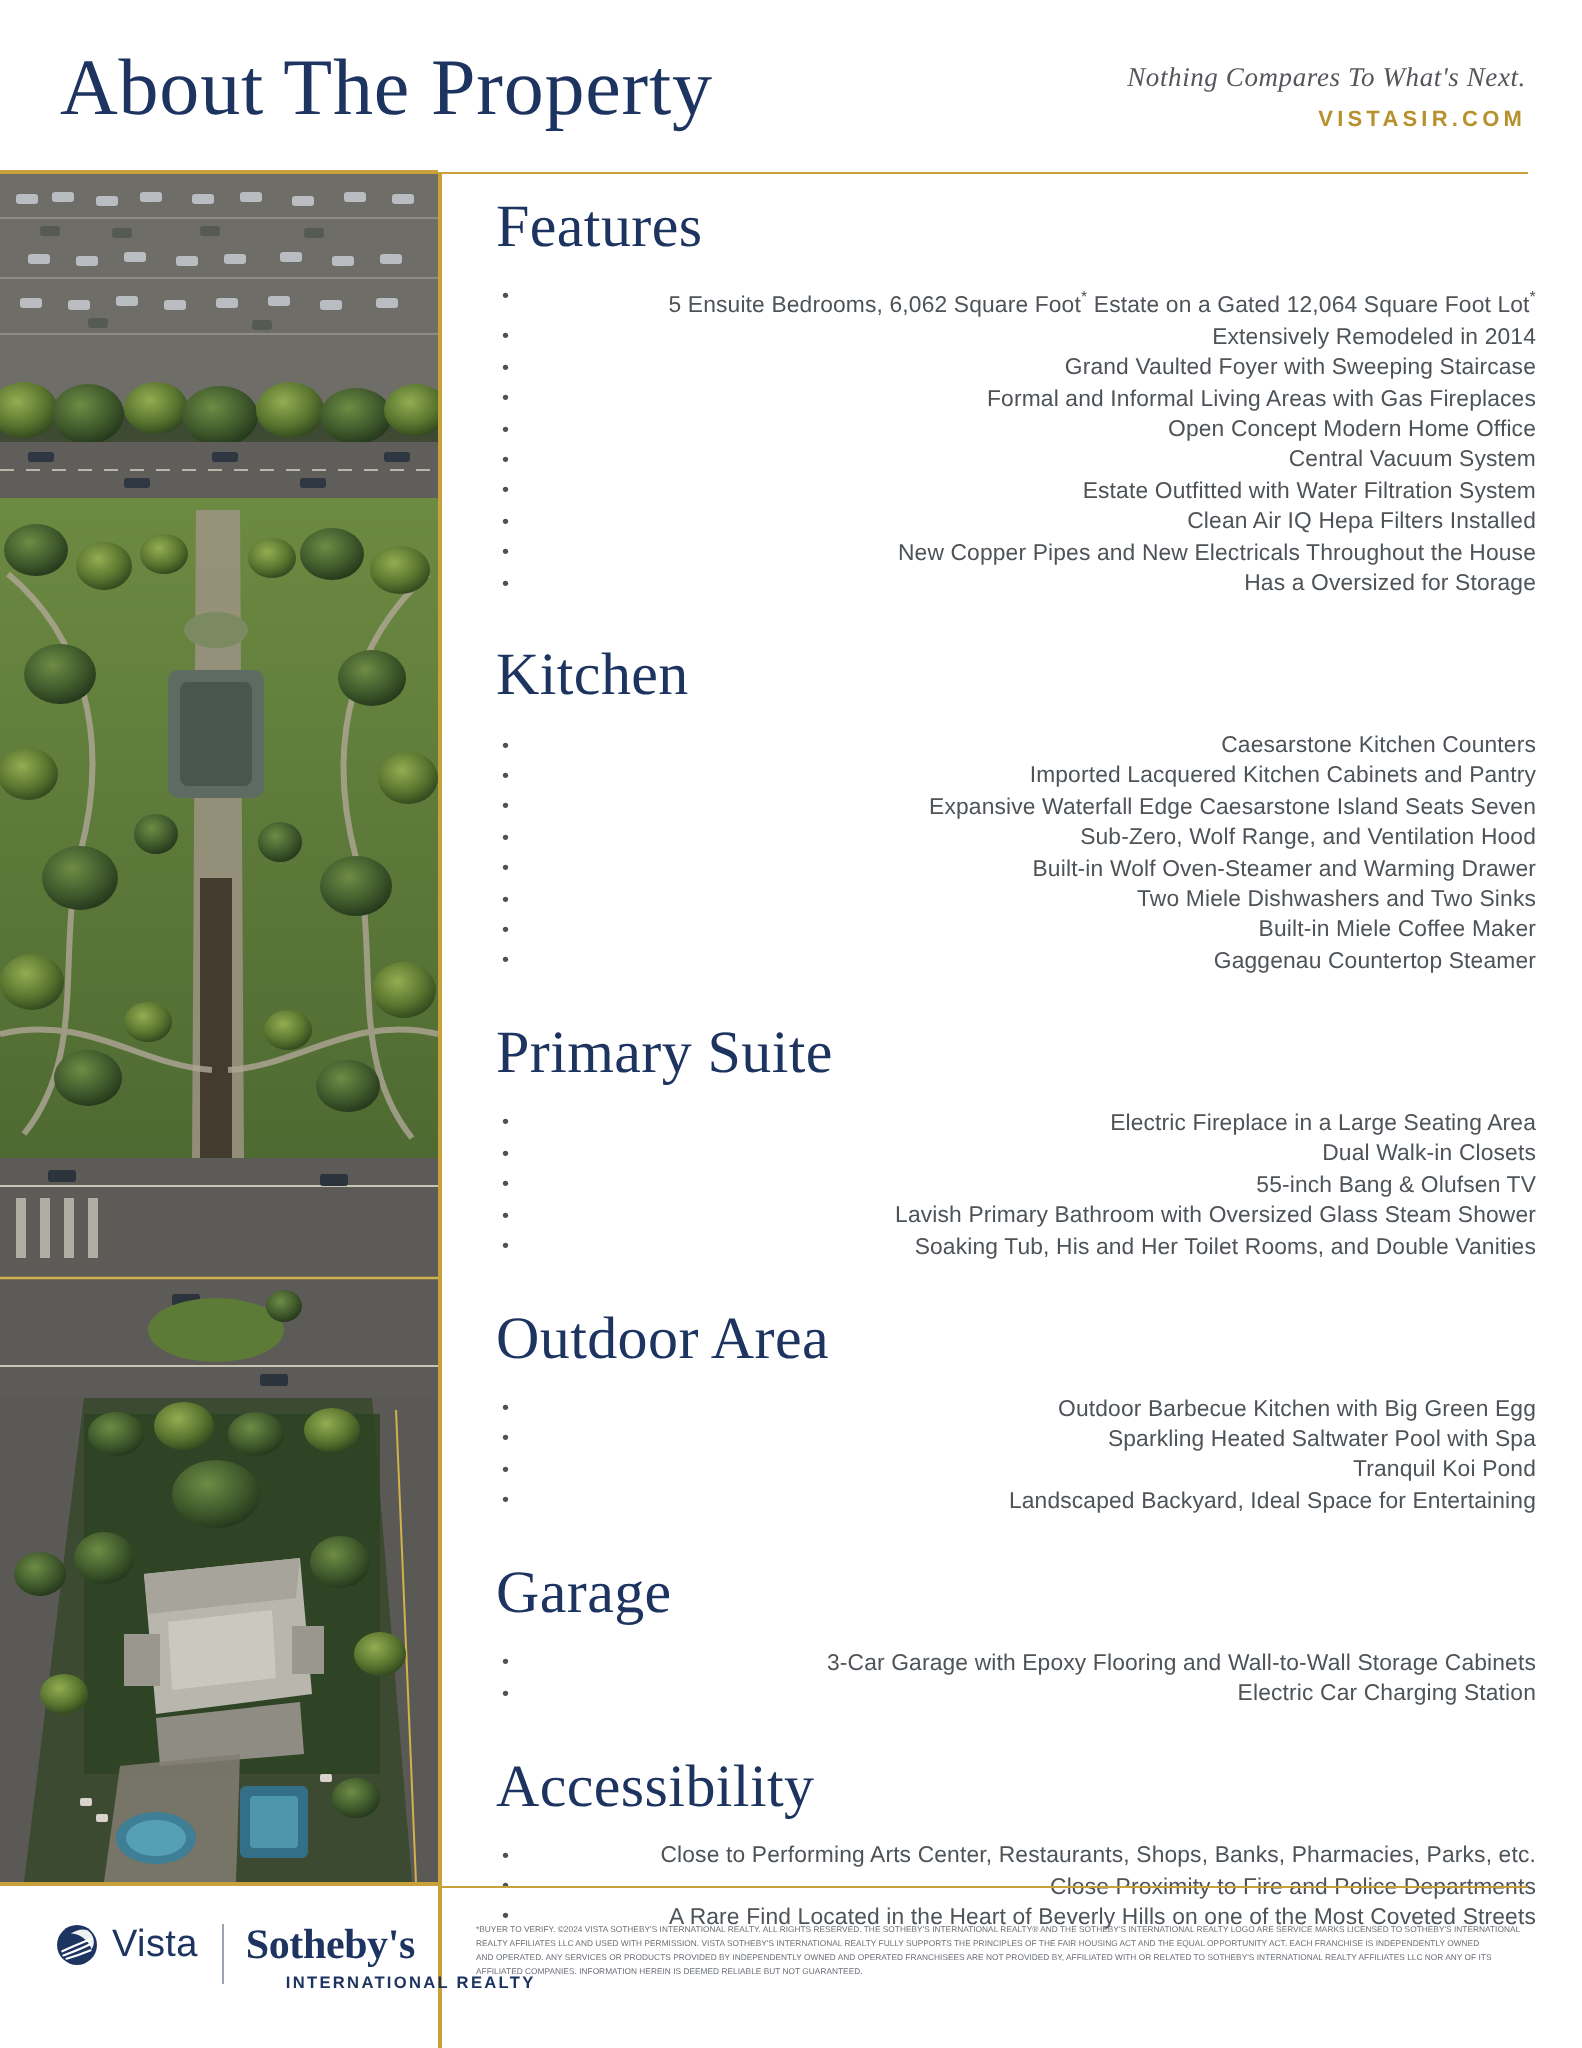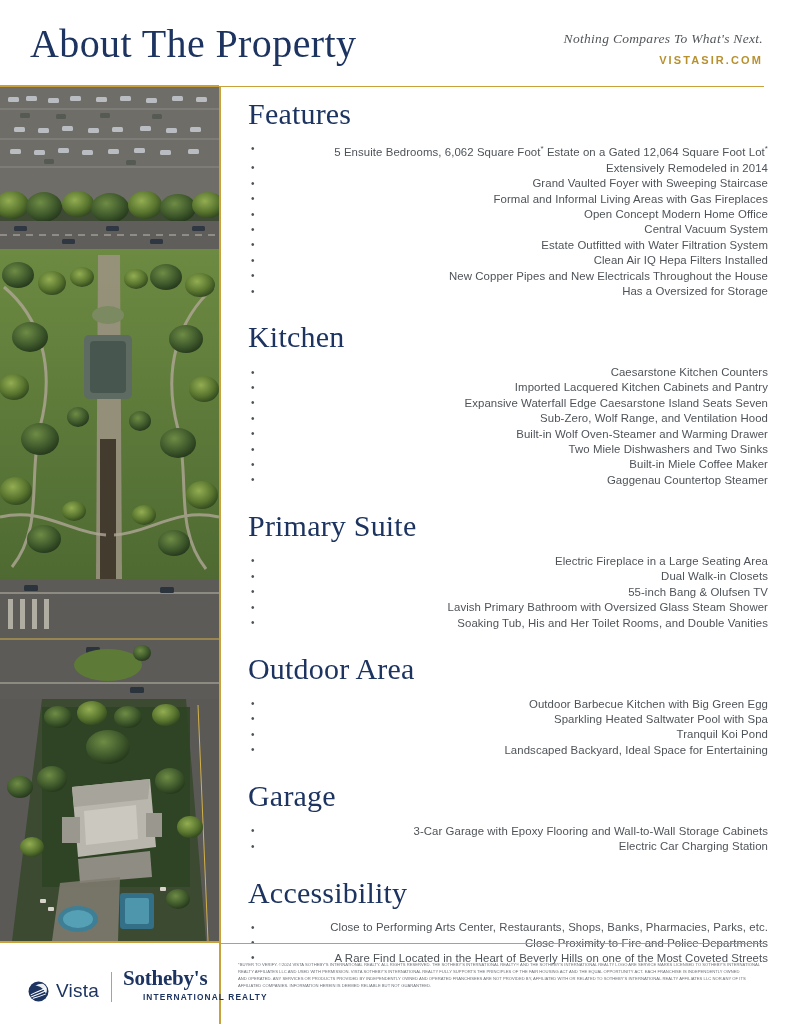--- a/index.html
+++ b/index.html
@@ -95,21 +95,21 @@
   #sec-features   { margin-top:0px; }
   #sec-kitchen    .sec-title { margin-top:18px; }
   #sec-primary    .sec-title { margin-top:16px; }
   #sec-outdoor    .sec-title { margin-top:14px; }
   #sec-garage     .sec-title { margin-top:14px; }
   #sec-access     .sec-title { margin-top:14px; }
 
   
   .footer-logo {
     position:absolute; left:28px; top:962px;
-    display:flex; align-items:flex-end; height:40px;
+    display:flex; align-items:flex-start; height:40px;
   }
   .logo-mark { width:21px; height:21px; flex:0 0 auto; }
   .logo-vista {
     font-family:"Liberation Sans", sans-serif;
     font-size:19px; color:#1d3461; letter-spacing:0.2px;
     margin-left:7px; font-weight:400;
   }
   .logo-div {
     width:1px; height:30px; background:#9aa4b5;
     margin:0 11px 0 12px;

